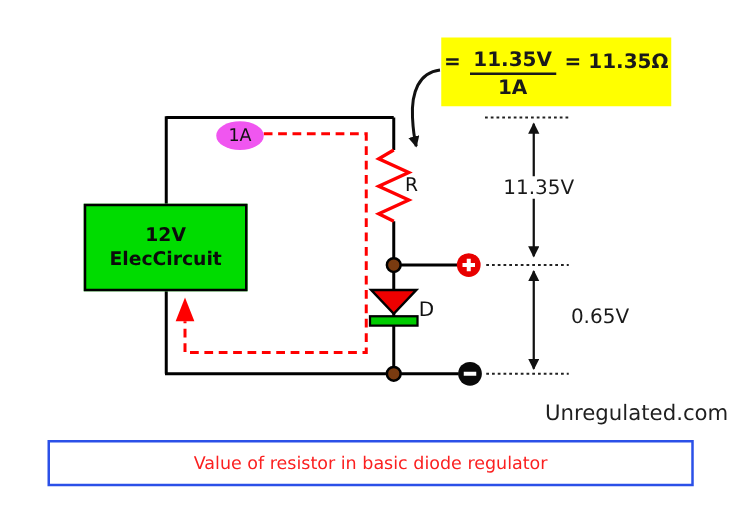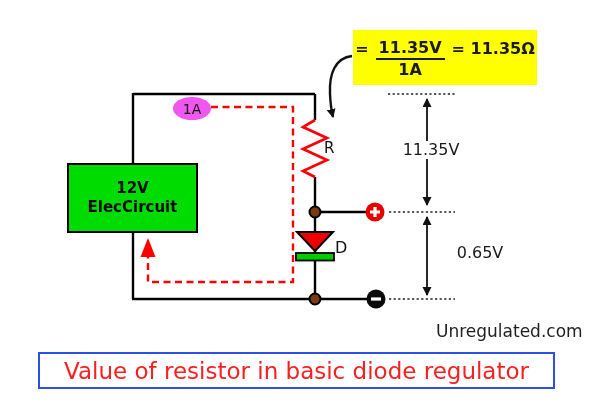--- a/index.html
+++ b/index.html
@@ -44,21 +44,21 @@
   }
   .v-top{left:399px;top:141px;width:64px;height:18px;}
   .v-bottom{left:414px;top:244px;width:58px;height:18px;margin-left:37px;}
 
   .watermark{left:436px;top:321px;font-size:17px;color:#1f1f1f;}
 
   
   .caption-box{
     left:38px;top:352px;width:517px;height:37px;box-sizing:border-box;
     border:2px solid #2b50e8;display:flex;align-items:center;justify-content:center;
-    font-size:23px;color:#fb2020;background:#ffffff;white-space:nowrap;
+    font-size:14px;color:#fb2020;background:#ffffff;white-space:nowrap;
   }
 </style>
 </head>
 <body>
 
 <div class="stage">
 
   <svg width="600" height="416" viewBox="0 0 600 416">
     <defs>
       <marker id="ahB" markerUnits="userSpaceOnUse" markerWidth="11" markerHeight="11" refX="8" refY="4.5" orient="auto-start-reverse">

